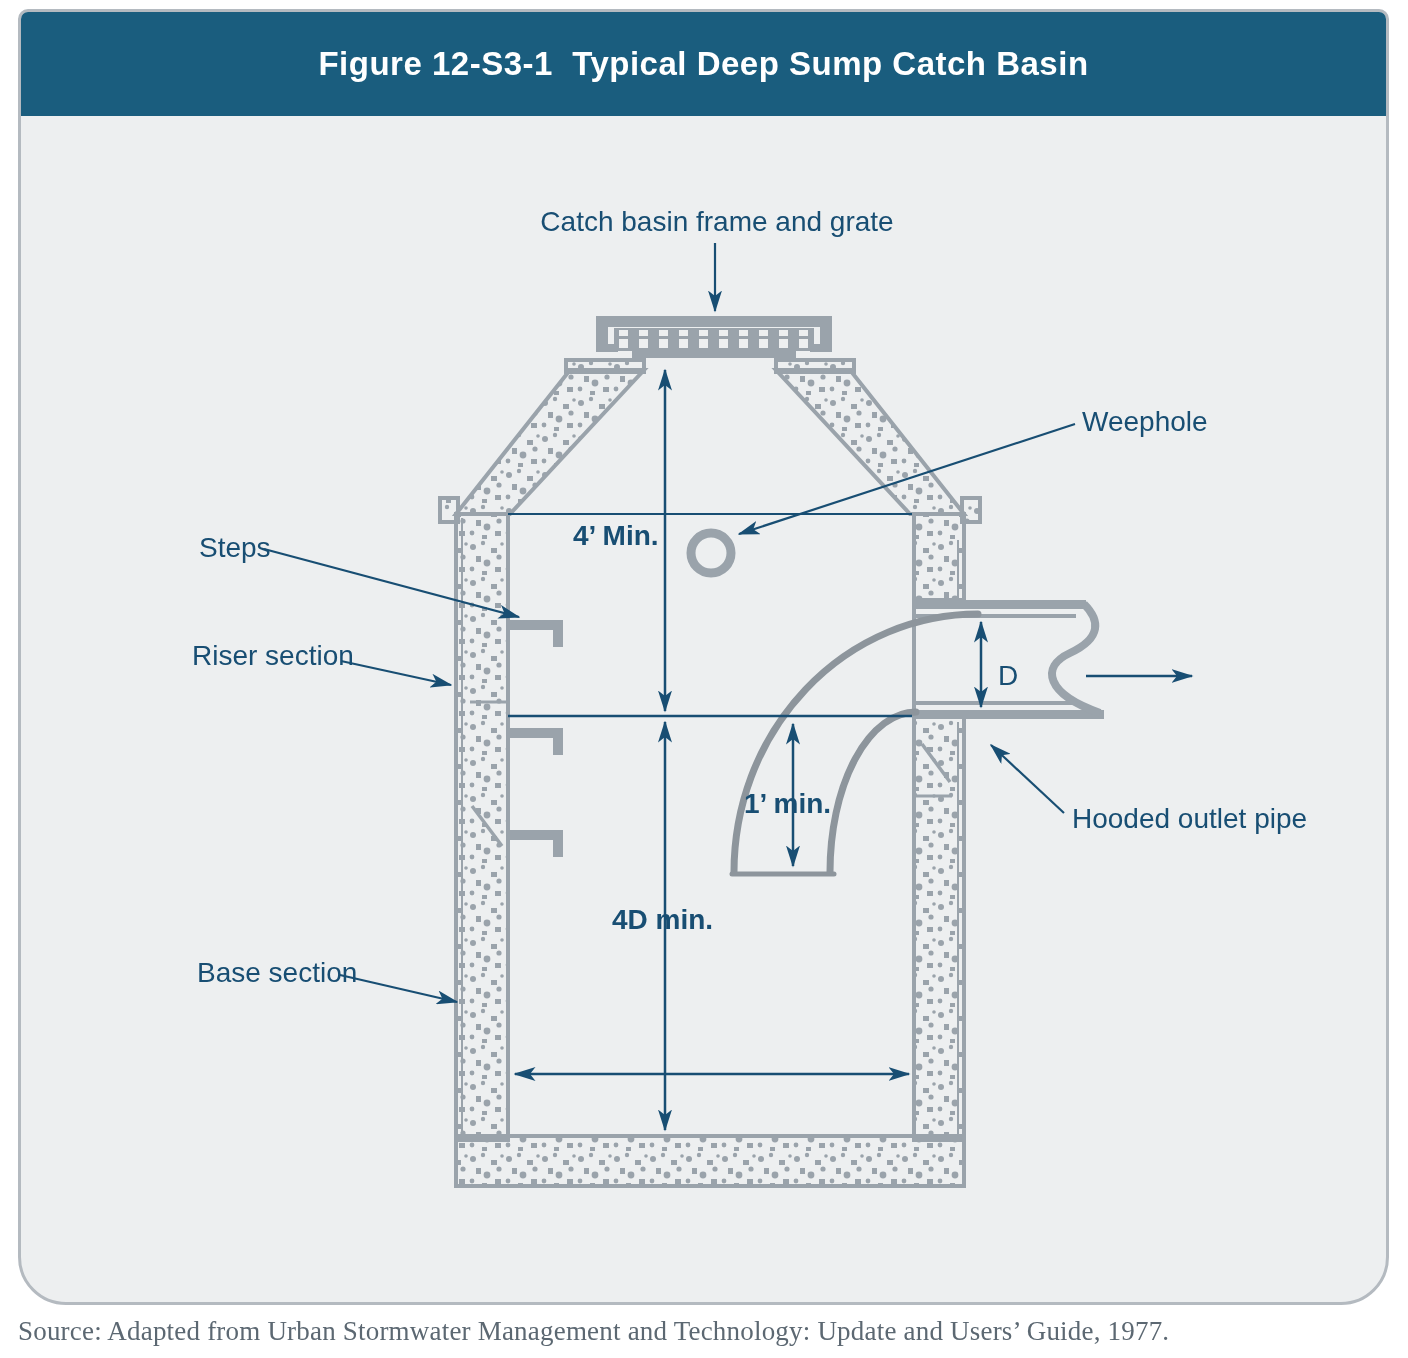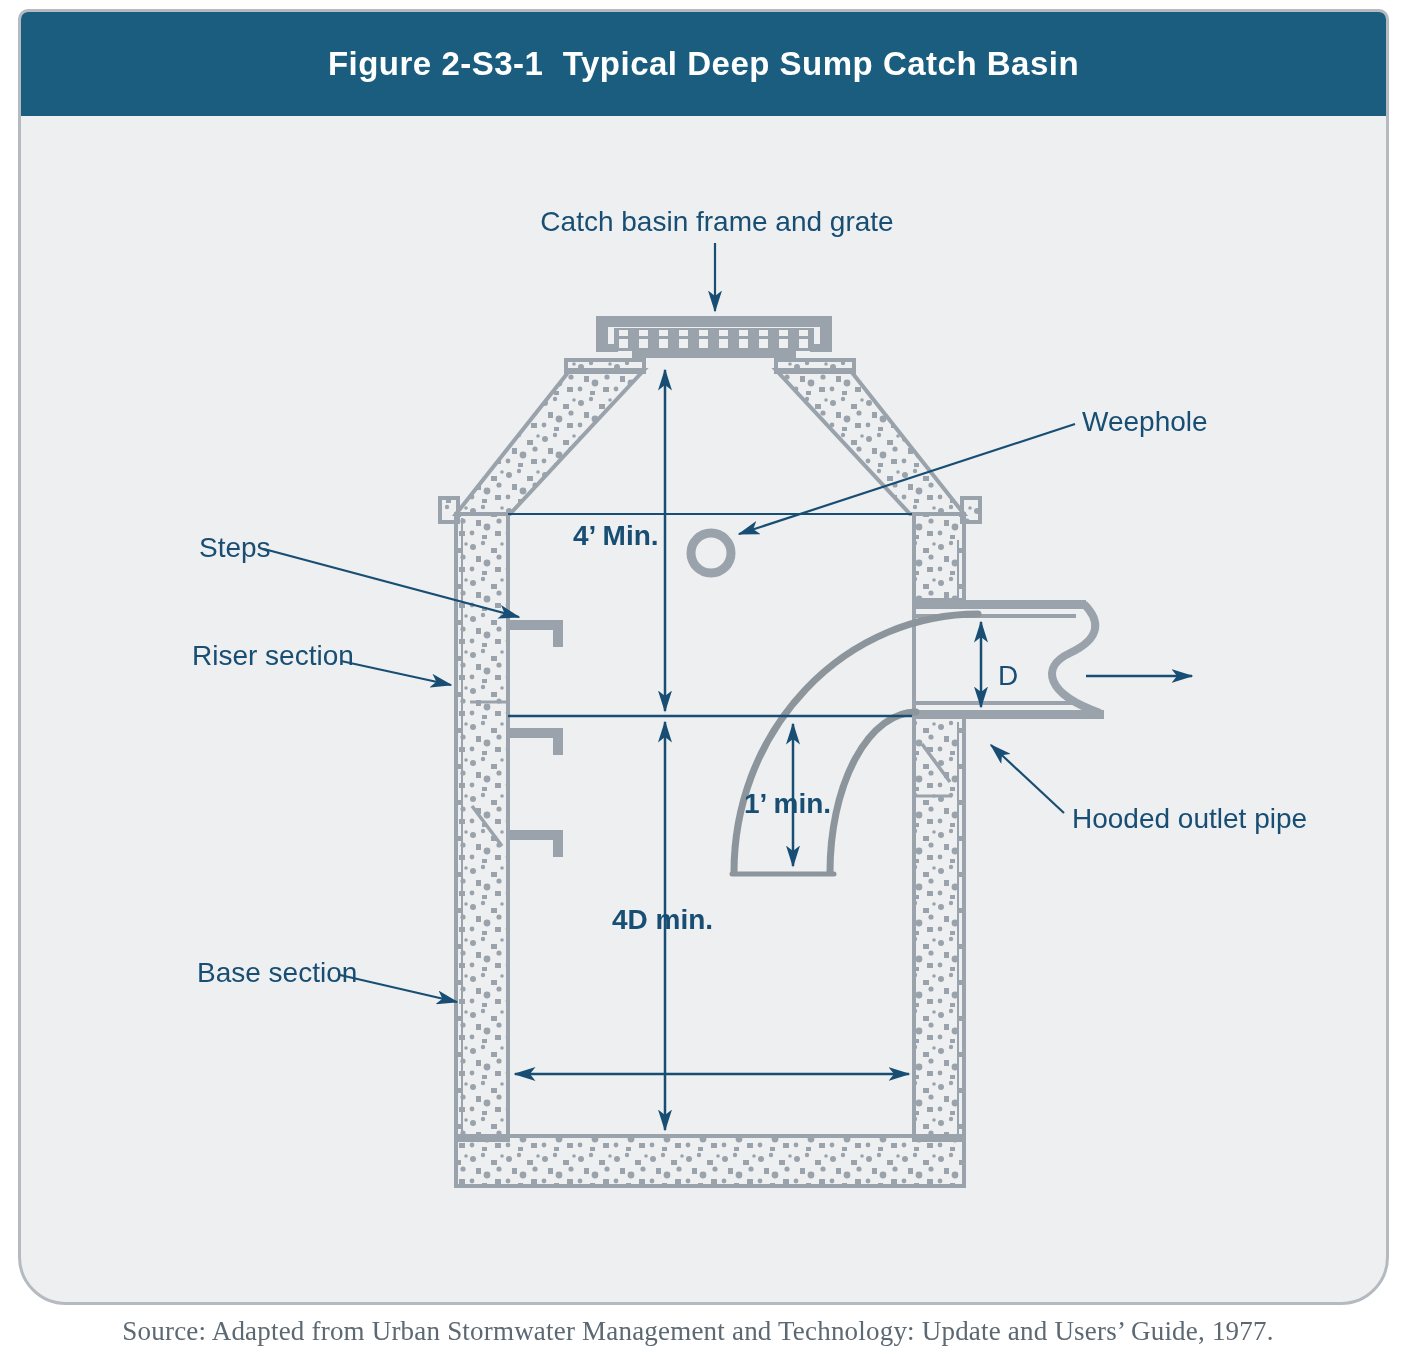--- a/index.html
+++ b/index.html
@@ -18,34 +18,34 @@
     background:#1a5d7e;display:flex;align-items:center;justify-content:center;
   }
   .card-title{
     color:#ffffff;font-size:33px;font-weight:bold;letter-spacing:.5px;
     white-space:pre;
   }
   .diagram-svg{position:absolute;left:0;top:0;width:1408px;height:1358px;}
   .source-line{
     position:absolute;left:18px;top:1316px;width:1360px;
     font-family:"Liberation Serif","DejaVu Serif",serif;
-    font-size:27px;color:#5c6872;letter-spacing:.2px;text-align:center;
+    font-size:27px;color:#5c6872;letter-spacing:.2px;
   }
   svg text{
     font-family:"Liberation Sans","DejaVu Sans",sans-serif;
     fill:#184e73;font-size:28px;
   }
   svg text.dim{font-weight:bold;}
 </style>
 </head>
 <body>
 
 <div class="card">
   <div class="card-header">
-    <div class="card-title">Figure 2-S3-1  Typical Deep Sump Catch Basin</div>
+    <div class="card-title">Figure 12-S3-1  Typical Deep Sump Catch Basin</div>
   </div>
 </div>
 
 <svg class="diagram-svg" viewBox="0 0 1408 1358" xmlns="http://www.w3.org/2000/svg">
   <defs>
     <pattern id="stip" width="36" height="36" patternUnits="userSpaceOnUse">
       <circle cx="5" cy="7" r="3" fill="#9aa3ab"></circle>
       <circle cx="15" cy="3" r="2.2" fill="#9aa3ab"></circle>
       <rect x="23" y="8" width="6" height="5" fill="#9aa3ab"></rect>
       <circle cx="31" cy="17" r="2.6" fill="#9aa3ab"></circle>

